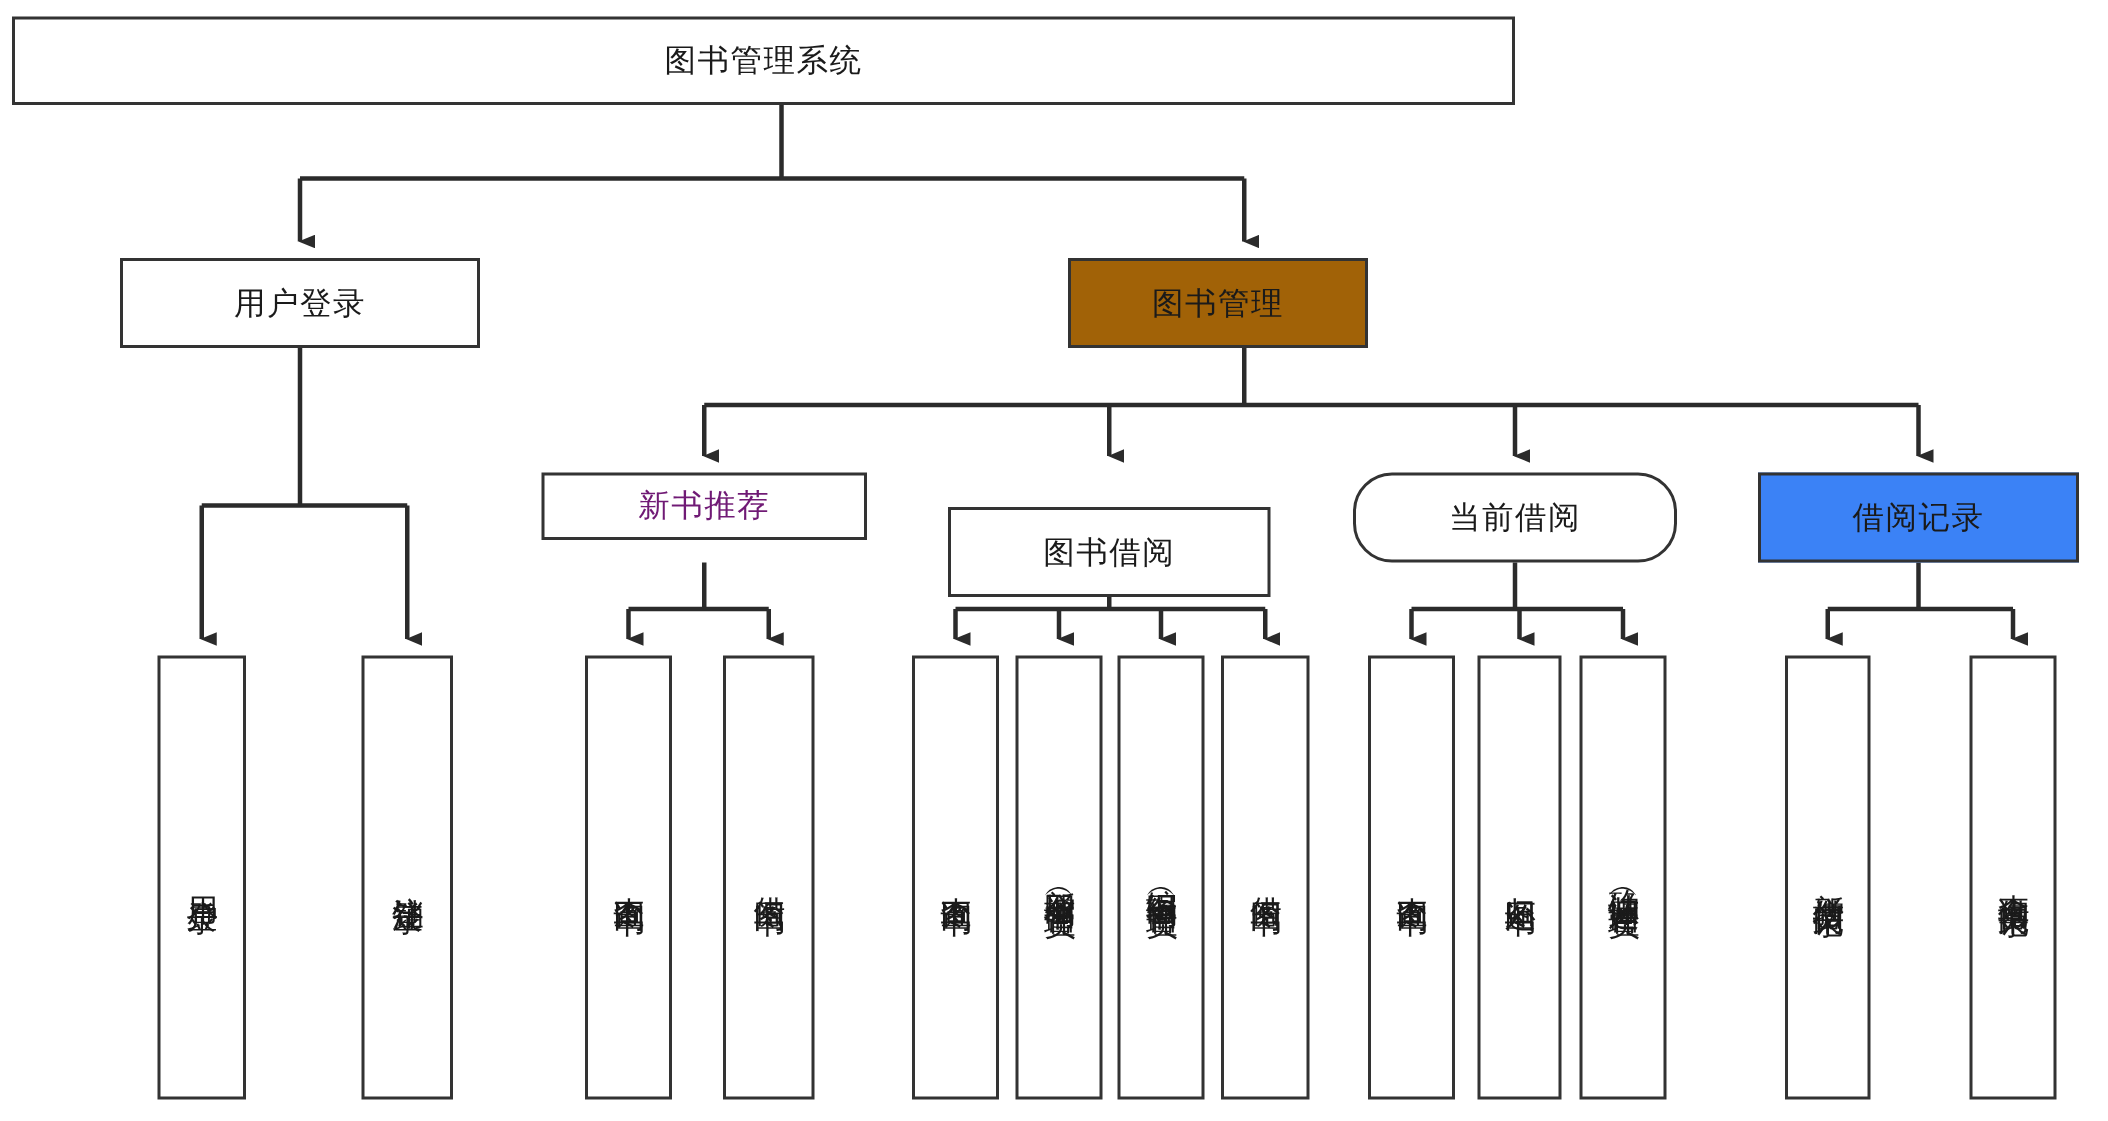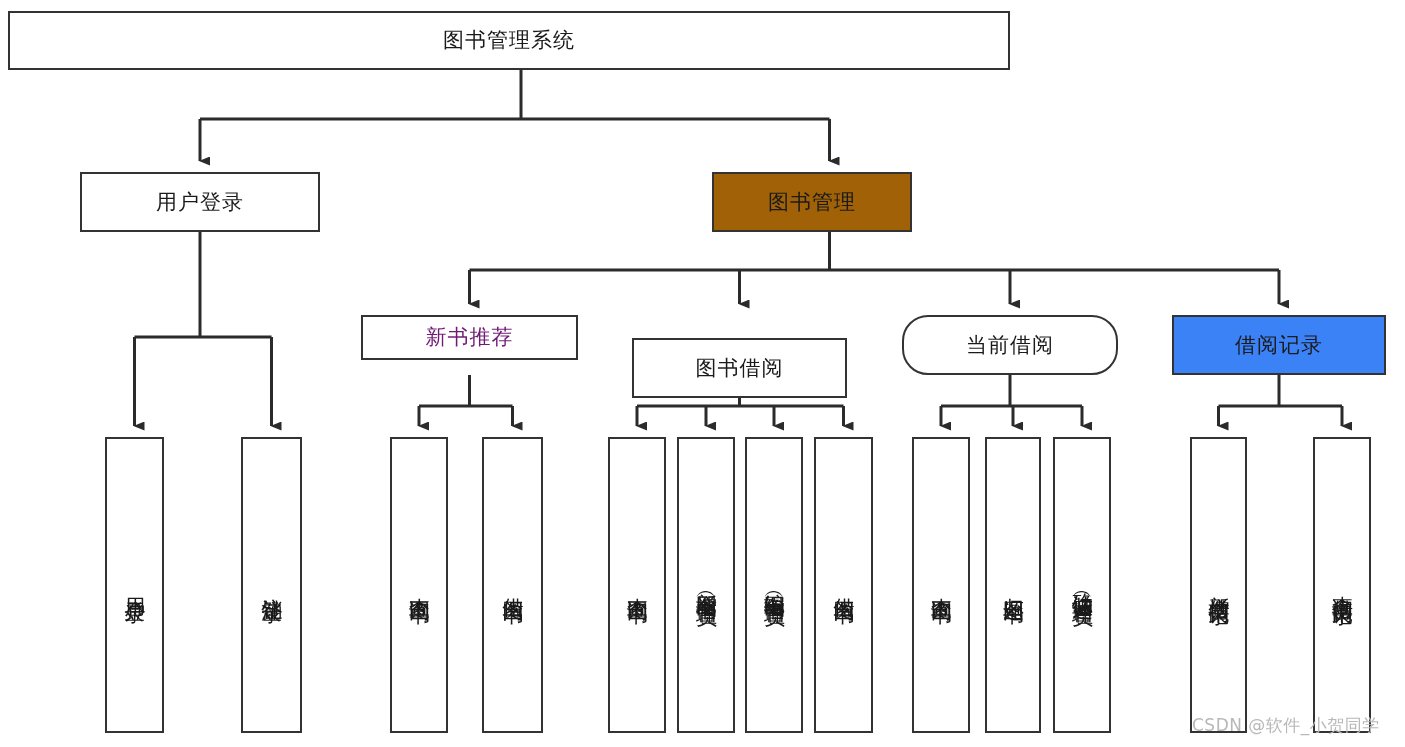--- a/index.html
+++ b/index.html
@@ -168,15 +168,14 @@
         <span class="vtext">确认归还（管理员）</span>
       </div>
       <div class="node node-v" style="left: 1190px; top: 437px; width: 57px; height: 296px; border-color: rgb(51, 51, 51); background: rgb(255, 255, 255); color: rgb(26, 26, 26);">
         <span class="vtext">新增借阅记录</span>
       </div>
       <div class="node node-v" style="left: 1313px; top: 437px; width: 58px; height: 296px; border-color: rgb(51, 51, 51); background: rgb(255, 255, 255); color: rgb(26, 26, 26);">
         <span class="vtext">查询借阅记录</span>
       </div>
     </div>
 
-  <div class="watermark" style="left: 1192px; top: 714px; color: rgb(184, 184, 184);">CSDN @软件_小贺同学</div>
 
 </div>
 
 </body></html>

